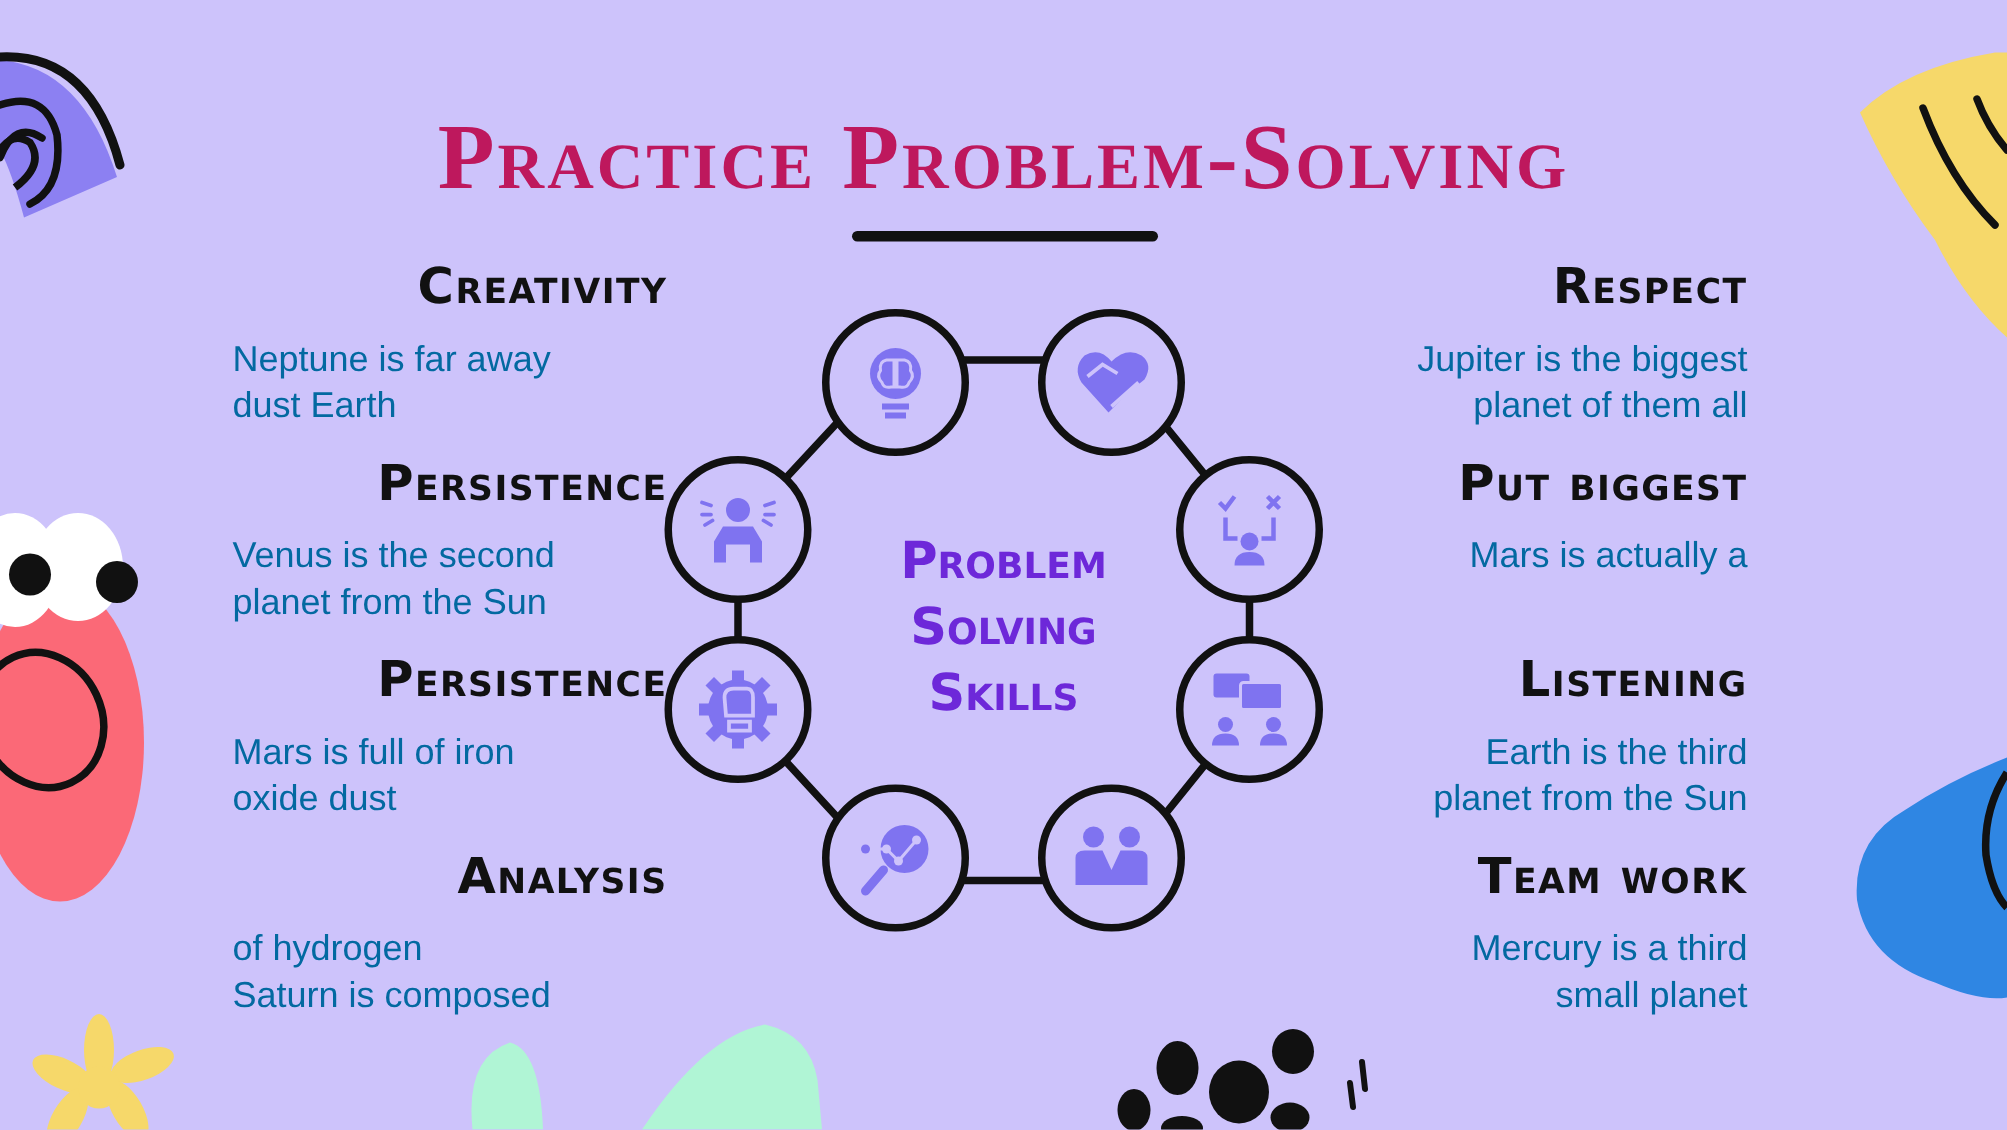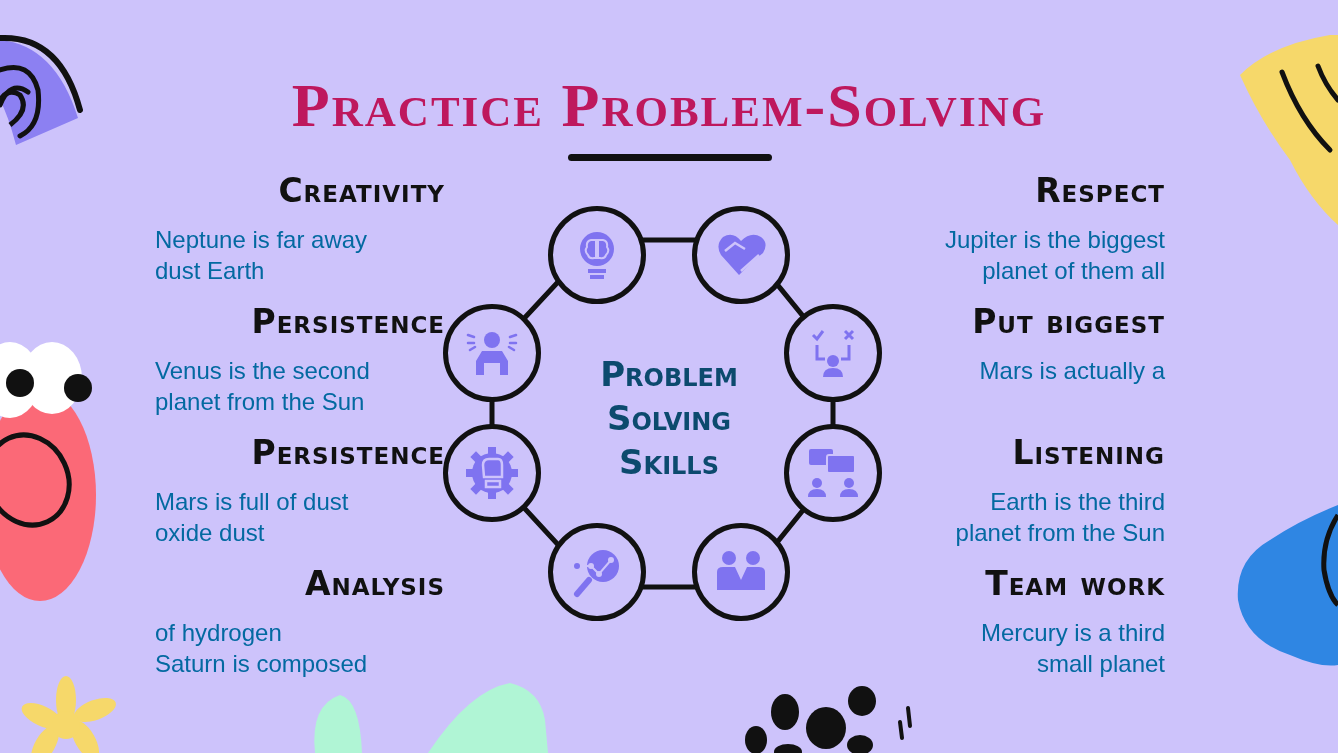--- a/index.html
+++ b/index.html
@@ -37,21 +37,21 @@
     font-family: "Liberation Sans", sans-serif;
     font-size: 24px; line-height: 31px; color: #0369a1;
     margin-top: 14px;
   }
   .center-label {
     position: absolute; left: 562px; top: 352px; width: 214px;
     text-align: center;
     font-family: "DejaVu Sans", sans-serif;
     font-weight: bold; font-size: 34px; line-height: 44px;
     font-variant: small-caps;
-    color: #0c4a6e;
+    color: #6d28d9;
   }
   .node {
     position: absolute; width: 88px; height: 88px; border-radius: 50%;
     border: 5px solid #111; background: #cdc3fb;
     display: flex; align-items: center; justify-content: center;
   }
   .node svg { width: 56px; height: 56px; }
 </style>
 </head>
 <body>
@@ -127,21 +127,21 @@
   <div class="skill left" style="top:303px;">
     <div class="skill-title">Persistence</div>
     <div class="skill-desc">
       <div>Venus is the second</div>
       <div>planet from the Sun</div>
     </div>
   </div>
   <div class="skill left" style="top:434px;">
     <div class="skill-title">Persistence</div>
     <div class="skill-desc">
-      <div>Mars is full of dust</div>
+      <div>Mars is full of iron</div>
       <div>oxide dust</div>
     </div>
   </div>
   <div class="skill left" style="top:565px;">
     <div class="skill-title">Analysis</div>
     <div class="skill-desc">
       <div>of hydrogen</div>
       <div>Saturn is composed</div>
     </div>
   </div>

